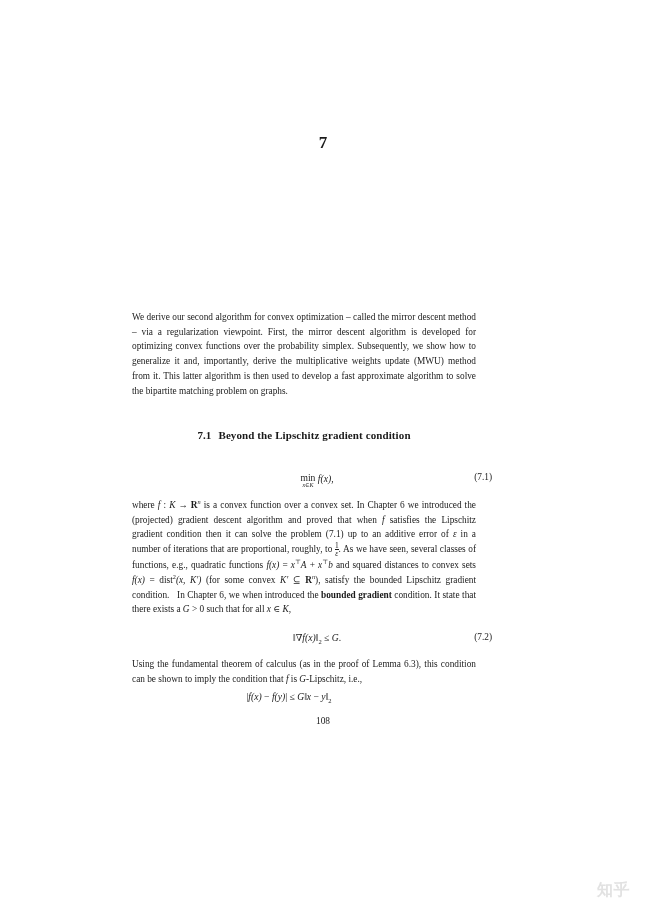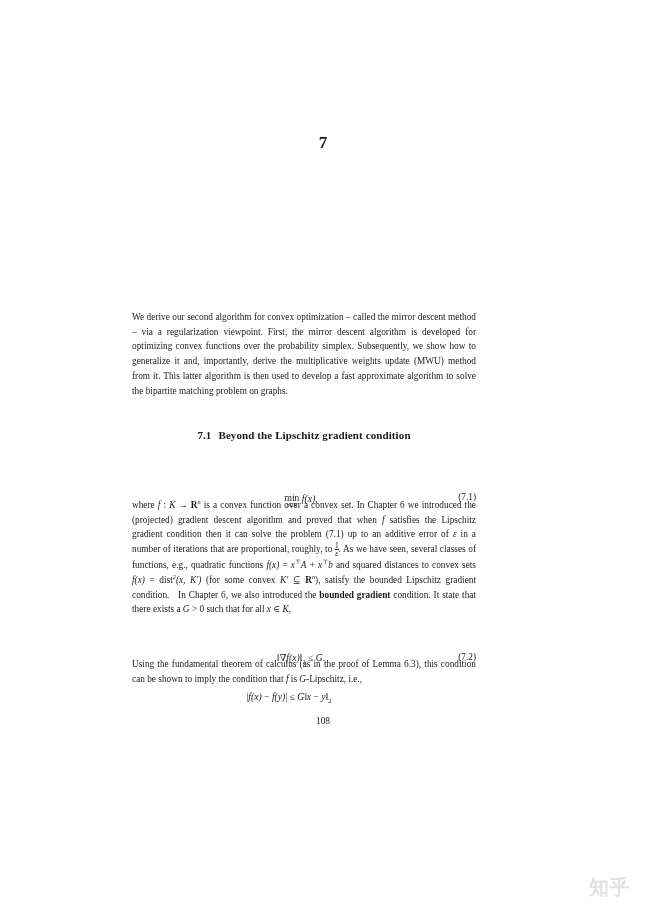--- a/index.html
+++ b/index.html
@@ -78,24 +78,23 @@
   .section-heading .secnum { margin-right: 7px; }
 
   
   .p-consider { position: absolute; left: 132px; top: 455px; width: 344px; }
   .p-where    { position: absolute; left: 132px; top: 498px; width: 344px; }
   .p-using    { position: absolute; left: 132px; top: 657px; width: 344px; }
 
   
   .display-eq {
     position: absolute;
-    left: 132px;
+    left: 148px;
     width: 344px;
     font-size: 9.6px;
-    margin-top: 20px;
   }
   .display-eq .eq-body {
     display: block;
     text-align: center;
     padding-right: 6px;
   }
   .display-eq .eq-tag {
     position: absolute;
     right: 0;
     top: 0;
@@ -162,21 +161,21 @@
     display: flex;
     align-items: center;
     gap: 7px;
     color: #e2e2e2;
     font-family: "DejaVu Sans", "Liberation Sans", sans-serif;
     font-size: 16px;
     font-weight: bold;
     letter-spacing: 0.5px;
     user-select: none;
   }
-  .watermark .zhihu-logo { font-size: 20px; font-weight: bold; text-align: right; }
+  .watermark .zhihu-logo { font-size: 16px; font-weight: bold; text-align: right; }
   .watermark .handle { font-size: 16px; font-weight: bold; }
 </style>
 </head>
 <body>
 
 <div class="page">
 
   <div class="chapter-number">7</div>
 
 
@@ -194,21 +193,21 @@
       <span class="minstack">
         <span class="mn">min</span>
         <span class="sub">x∈K</span>
       </span>
       <span class="mathit">f(x),</span>
     </span>
     <span class="eq-tag">(7.1)</span>
   </div>
 
   <p class="body p-where"><span>where </span><span class="mathit">f</span><span> : </span><span class="mathit">K</span><span> → </span><span class="bb">R</span><sup class="tiny mathit">n</sup><span> is a convex function over a convex set. In Chapter 6 we introduced the (projected) gradient descent algorithm and proved that when </span><span class="mathit">f</span><span> satisfies the Lipschitz gradient condition then it can solve the problem (7.1) up to an additive error of </span><span class="mathit">ε</span><span> in a number of iterations that are proportional, roughly, to </span><span class="frac"><span class="num">1</span><span class="den mathit">ε</span></span><span>. As we have seen, several classes of functions, e.g., quadratic functions </span><span class="mathit">f(x)</span><span> = </span><span class="mathit">x</span><sup class="tiny">⊤</sup><span class="mathit">A</span><span> + </span><span class="mathit">x</span><sup class="tiny">⊤</sup><span class="mathit">b</span><span> and squared distances to convex sets </span><span class="mathit">f(x)</span><span> = </span><span class="op">dist</span><sup class="tiny">2</sup><span class="mathit">(x, K′)</span><span> (for some convex </span><span class="mathit">K′</span><span> ⊆ </span><span class="bb">R</span><sup class="tiny mathit">n</sup><span>), satisfy the bounded Lipschitz gradient condition.</span>
-    <span>&nbsp; <span>In Chapter 6, we also introduced the </span><b>bounded gradient</b><span> condition. It state that there exists a </span><span class="mathit">G</span><span> &gt; 0 such that for all </span><span class="mathit">x</span><span> ∈ </span><span class="mathit">K</span><span>,</span></span>
+    <span>&nbsp; <span>In Chapter 6, we when introduced the </span><b>bounded gradient</b><span> condition. It state that there exists a </span><span class="mathit">G</span><span> &gt; 0 such that for all </span><span class="mathit">x</span><span> ∈ </span><span class="mathit">K</span><span>,</span></span>
   </p>
 
   <div class="display-eq eq-72">
     <span class="eq-body"><span>‖∇</span><span class="mathit">f(x)</span><span>‖</span><sub class="tiny">2</sub><span> ≤ </span><span class="mathit">G</span><span>.</span></span>
     <span class="eq-tag">(7.2)</span>
   </div>
 
   <p class="body p-using"><span>Using the fundamental theorem of calculus (as in the proof of Lemma 6.3), this condition can be shown to imply the condition that </span><span class="mathit">f</span><span> is </span><span class="mathit">G</span><span>-Lipschitz, i.e.,</span></p>
 
   <div class="eq-lip"><span>|</span><span class="mathit">f(x)</span><span> − </span><span class="mathit">f(y)</span><span>|</span><span> ≤ </span><span class="mathit">G</span><span>‖</span><span class="mathit">x</span><span> − </span><span class="mathit">y</span><span>‖</span><sub class="tiny">2</sub></div>

